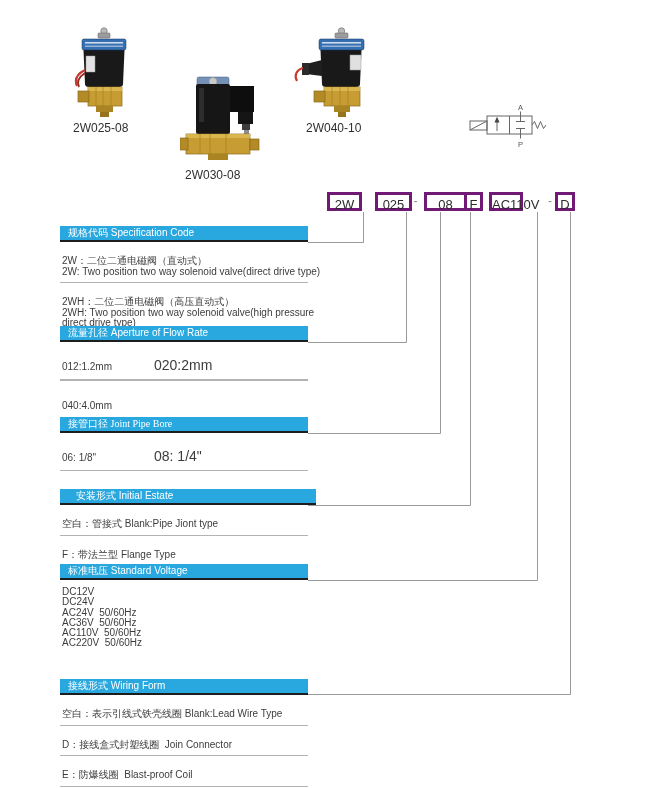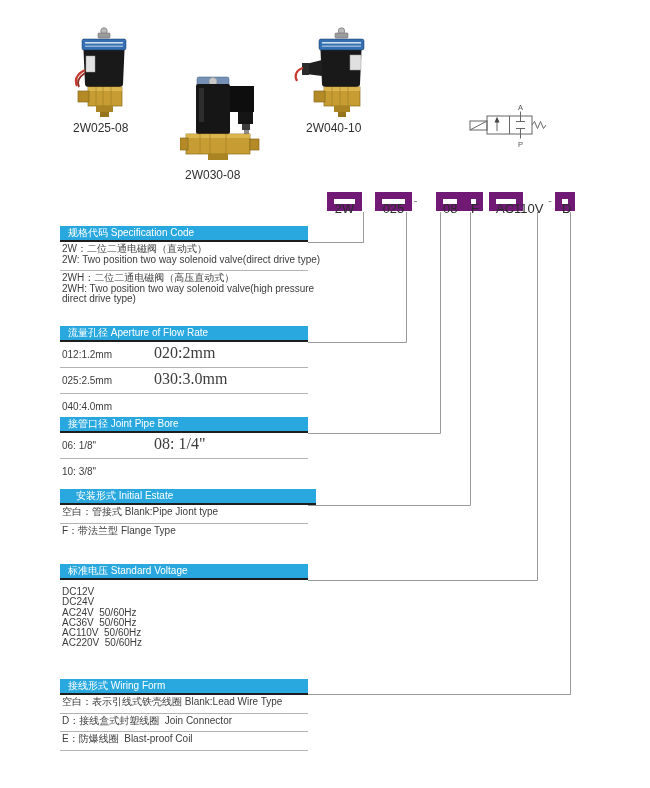--- a/index.html
+++ b/index.html
@@ -3,36 +3,36 @@
 <meta charset="utf-8">
 <style>
   html,body{margin:0;padding:0;background:#fff;}
   #canvas{position:relative;width:650px;height:788px;background:#fff;overflow:hidden;
           font-family:"Liberation Sans","DejaVu Sans",sans-serif;color:#3c3c3c;}
 
   
   .prod-label{position:absolute;font-size:12px;color:#2e2e2e;width:70px;white-space:pre;}
 
   
-  .codebox{position:absolute;top:192px;height:19px;border:7px solid #701a75;background:#fff;
+  .codebox{position:absolute;top:192px;height:19px;border:3px solid #701a75;background:#fff;
            font-size:13px;line-height:19px;text-align:center;color:#2b2b2b;box-sizing:border-box;}
   .codedash{position:absolute;top:192px;height:19px;line-height:19px;font-size:12px;color:#8c8c8c;text-align:center;}
 
   
   #connectors{position:absolute;left:0;top:0;pointer-events:none;}
 
   
   .sec{position:absolute;left:60px;width:310px;}
   .sec-h{width:240px;height:14px;background:#29a8e0;border-bottom:2px solid #1d1d1d;
          color:#fff;font-size:10px;line-height:14px;padding-left:8px;}
-  .r{padding:2px 0 5px 2px;}
+  .r{padding:14px 0 5px 2px;}
   .ln{font-size:10px;line-height:10.5px;white-space:pre;color:#3c3c3c;}
   .vln{font-size:10px;line-height:10.3px;white-space:pre;color:#3c3c3c;}
   .c1{display:inline-block;width:92px;font-size:10px;white-space:pre;}
-  .c2{display:inline-block;font-size:16px;white-space:pre;font-family:Liberation Serif, serif;}
+  .c2{display:inline-block;font-size:14px;white-space:pre;}
   .hr{border:0;border-top:1px solid #b3b3b3;width:248px;margin:0;}
   .vblock{padding:7px 0 0 2px;}
 
   svg text{font-family:"Liberation Sans","DejaVu Sans",sans-serif;}
 </style>
 </head>
 <body>
 
 <div id="canvas">
 
@@ -121,21 +121,21 @@
       </g>
       <polyline points="72,27 74.5,23.5 77.5,30.5 80.5,23.5 83.5,30.5 86,27"></polyline>
     </g>
     <text x="60.5" y="12" font-size="7.5" fill="#555" text-anchor="middle">A</text>
     <text x="60.5" y="49" font-size="7.5" fill="#555" text-anchor="middle">P</text>
   </svg>
 
   <div class="codebox" style="left:327px;width:35px">2W</div>
   <div class="codebox" style="left:375px;width:37px">025</div>
   <div class="codedash" style="left:411px;width:9px">-</div>
-  <div class="codebox" style="left:436px;width:28px">08</div>
+  <div class="codebox" style="left:424px;width:43px">08</div>
   <div class="codebox" style="left:464px;width:19px">F</div>
   <div class="codebox" style="left:489px;width:34px">AC110V</div>
   <div class="codedash" style="left:545px;width:10px">-</div>
   <div class="codebox" style="left:555px;width:20px">D</div>
 
   <svg id="connectors" width="650" height="788" viewBox="0 0 650 788">
     <g fill="none" stroke="#9a9a9a" stroke-width="1">
       <path d="M363.5,212 V242.5 H308"></path>
       <path d="M406.5,212 V342.5 H308"></path>
       <path d="M440.5,212 V433.5 H308"></path>
@@ -158,31 +158,28 @@
       <div class="ln">direct drive type)</div>
     </div>
   </div>
 
   <div class="sec" style="top:326px">
     <div class="sec-h" style="background: rgb(41, 168, 224);"><span>流量孔径 Aperture of Flow Rate</span></div>
     <div class="r">
       <span class="c1">012:1.2mm</span><span class="c2">020:2mm</span>
     </div>
     <hr class="hr">
-    <div class="r">
-      <span class="c1">025:2.5mm</span><span class="c2">030:3.0mm</span>
-    </div>
     <hr class="hr">
     <div class="r">
       <span class="c1">040:4.0mm</span>
     </div>
   </div>
 
   <div class="sec" style="top:417px">
-    <div class="sec-h" style="background: rgb(41, 168, 224);"><span>接管口径 Joint Pipe Bore</span></div>
+    <div class="sec-h" style="background: rgb(41, 168, 224); font-family: Liberation Serif, serif;"><span>接管口径 Joint Pipe Bore</span></div>
     <div class="r">
       <span class="c1">06: 1/8"</span><span class="c2">08: 1/4"</span>
     </div>
     <hr class="hr">
     <div class="r">
       <span class="c1">10: 3/8"</span>
     </div>
   </div>
 
   <div class="sec" style="top:489px">

